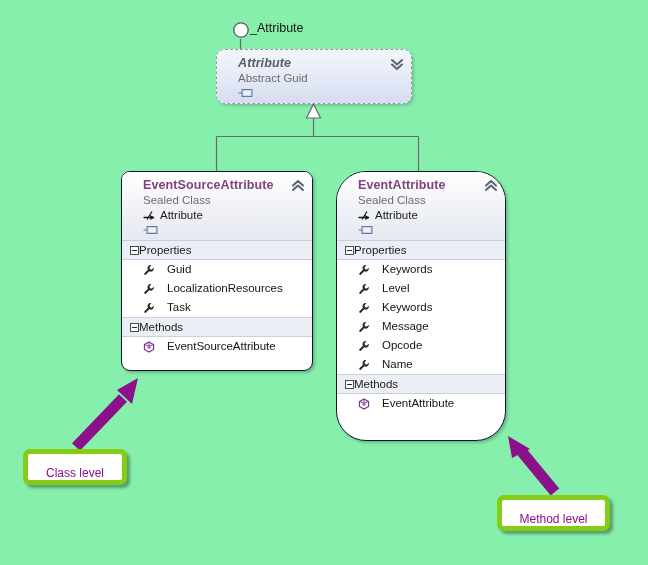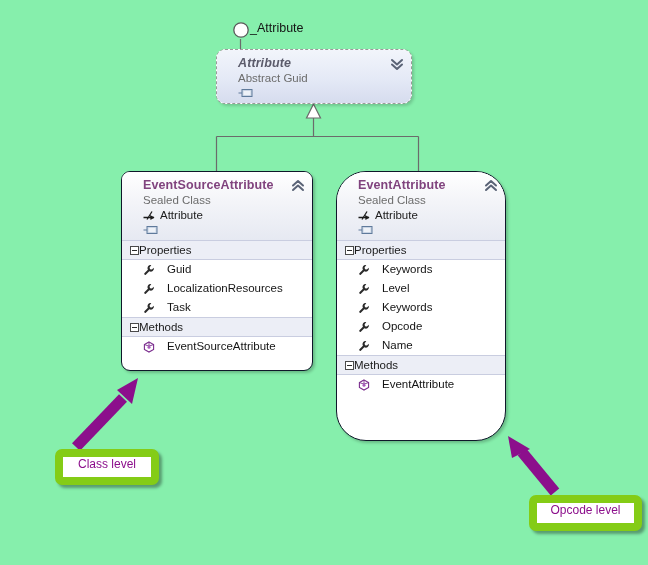--- a/index.html
+++ b/index.html
@@ -154,31 +154,30 @@
     position: absolute;
     font-size: 12.5px;
     color: #141414;
     white-space: nowrap;
   }
 
   
   .callout {
     position: absolute;
     box-sizing: border-box;
-    border: 8px solid #84cc16;
+    border: 5px solid #84cc16;
     border-radius: 7px;
     background: #ffffff;
     color: #8c0f8c;
     font-size: 12px;
     display: flex;
-    align-items: flex-start;
+    align-items: flex-end;
     justify-content: center;
     box-shadow: 3px 3px 3px rgba(0,0,0,0.35);
     white-space: nowrap;
-    margin-left: 32px;
   }
 </style>
 </head>
 <body>
 
 <div id="canvas">
 
   <svg id="connectors" viewBox="0 0 648 565" width="648" height="565">
 
     <line x1="240.5" y1="39" x2="240.5" y2="49" stroke="#6b6b6b" stroke-width="1.2"></line>
@@ -338,20 +337,28 @@
           </svg>
       </span>
       <span class="member-name">Keywords</span>
     </div>
     <div class="member-row">
       <span class="member-icon">
         <svg viewBox="0 0 12 12" width="12" height="12">
             <path d="M8.3 1.2 a3.1 3.1 0 0 0 -3.4 4.6 L1.4 9.3 a1 1 0 0 0 1.4 1.4 L6.3 7.2 a3.1 3.1 0 0 0 4.5 -3.5 L8.9 5.6 L7 5.2 L6.6 3.3 Z" fill="#2b2b2b"></path>
           </svg>
       </span>
+      <span class="member-name">Message</span>
+    </div>
+    <div class="member-row">
+      <span class="member-icon">
+        <svg viewBox="0 0 12 12" width="12" height="12">
+            <path d="M8.3 1.2 a3.1 3.1 0 0 0 -3.4 4.6 L1.4 9.3 a1 1 0 0 0 1.4 1.4 L6.3 7.2 a3.1 3.1 0 0 0 4.5 -3.5 L8.9 5.6 L7 5.2 L6.6 3.3 Z" fill="#2b2b2b"></path>
+          </svg>
+      </span>
       <span class="member-name">Opcode</span>
     </div>
     <div class="member-row">
       <span class="member-icon">
         <svg viewBox="0 0 12 12" width="12" height="12">
             <path d="M8.3 1.2 a3.1 3.1 0 0 0 -3.4 4.6 L1.4 9.3 a1 1 0 0 0 1.4 1.4 L6.3 7.2 a3.1 3.1 0 0 0 4.5 -3.5 L8.9 5.6 L7 5.2 L6.6 3.3 Z" fill="#2b2b2b"></path>
           </svg>
       </span>
       <span class="member-name">Name</span>
     </div>
@@ -382,16 +389,16 @@
     <g>
       <path d="M555 492 L522 452" stroke="#8c0f8c" stroke-width="11" stroke-linecap="butt"></path>
       <path d="M508 436 L512 458 L530 449 Z" fill="#8c0f8c"></path>
     </g>
   </svg>
 
   <div class="callout" style="left:23px; top:449px; width:104px; height:36px;">
     <span>Class level</span>
   </div>
   <div class="callout" style="left:497px; top:495px; width:113px; height:36px;">
-    <span>Opcode level</span>
+    <span>Method level</span>
   </div>
 
 </div>
 
 </body></html>

